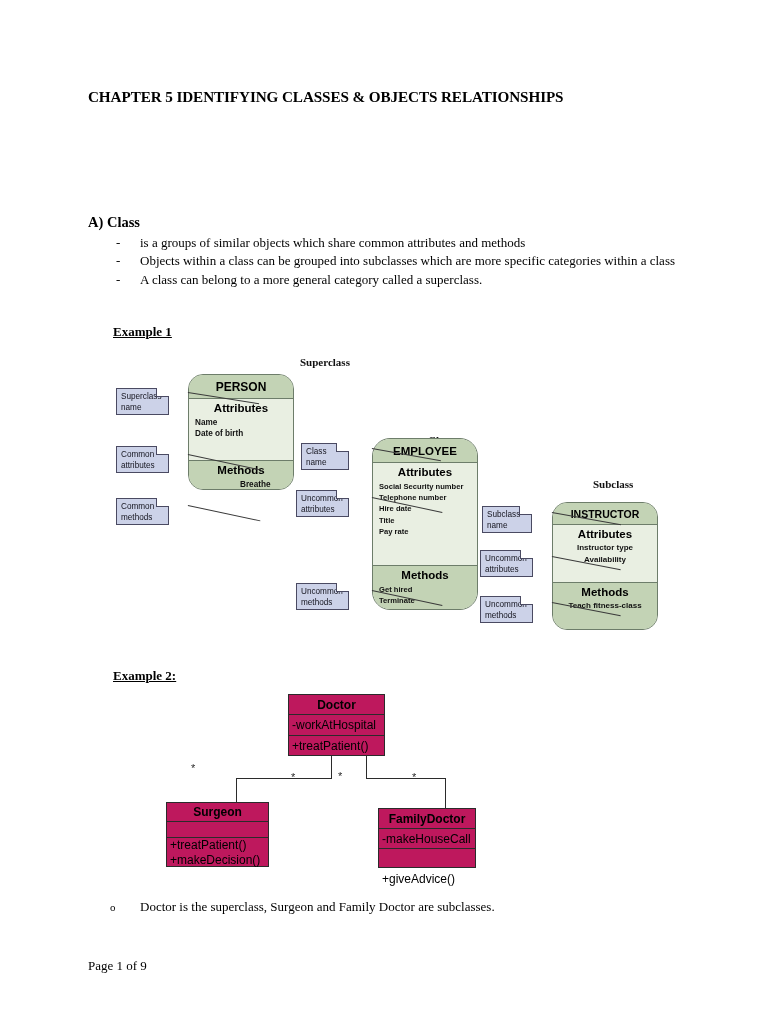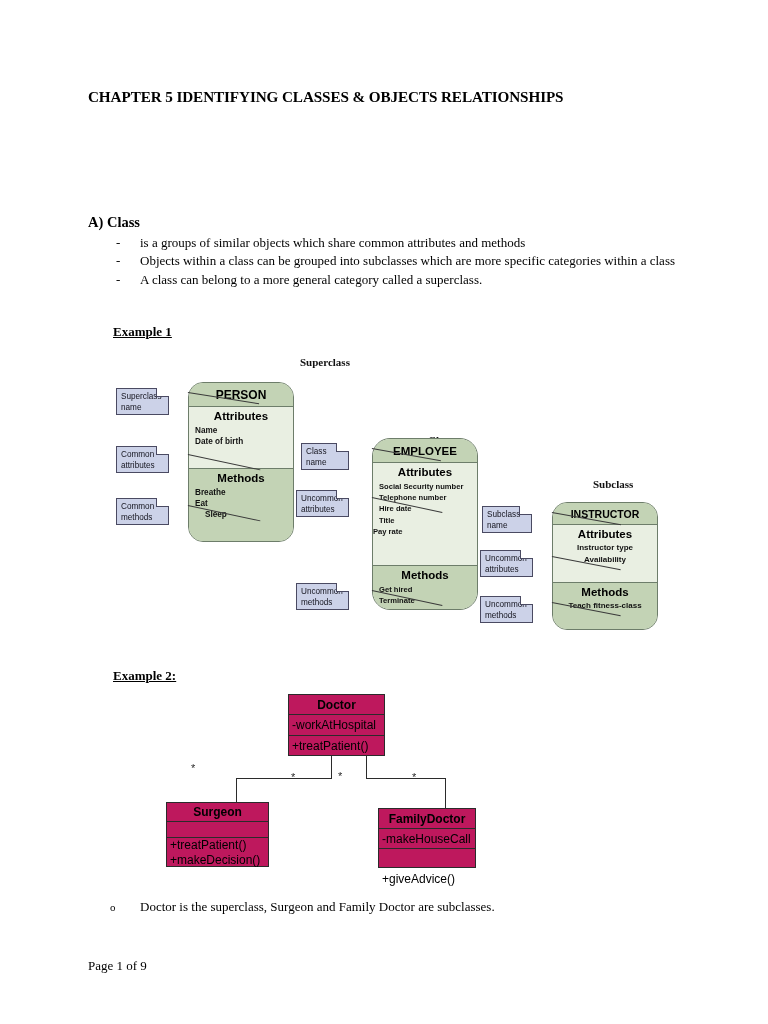--- a/index.html
+++ b/index.html
@@ -271,44 +271,44 @@
   </div>
 
   <div class="example1-label">Example 1</div>
 
   <div id="example1">
 
     <div class="cap" style="left:184px; top:6px;">Superclass</div>
     <div class="cap" style="left:312px; top:84px;">Class</div>
     <div class="cap" style="left:477px; top:128px;">Subclass</div>
 
-    <div class="uml-round" style="left:88px; top:32px; width:106px; height:160px;">
+    <div class="uml-round" style="left:88px; top:24px; width:106px; height:116px;">
       <div class="hdr" style="height:24px; line-height:24px; font-size:12px;">PERSON</div>
       <div class="attrsec" style="height:62px; padding:3px 0 0 0;">
         <div class="sec-title" style="font-size:11.5px; margin-bottom:3px;">Attributes</div>
         <div class="item" style="font-size:8.2px; line-height:11px; padding-left:6px;">Name</div>
         <div class="item" style="font-size:8.2px; line-height:11px; padding-left:6px;">Date of birth</div>
       </div>
       <div class="methsec" style="height:72px; padding:3px 0 0 0;">
         <div class="sec-title" style="font-size:11.5px; margin-bottom:3px;">Methods</div>
-        <div class="item" style="font-size:8.2px; line-height:11px; padding-left:6px;">Breathe</div>
+        <div class="item" style="font-size:8.2px; line-height:11px; padding-left:6px;margin-left:45px;">Breathe</div>
         <div class="item" style="font-size:8.2px; line-height:11px; padding-left:6px;">Eat</div>
         <div class="item" style="font-size:8.2px; line-height:11px; padding-left:16px;">Sleep</div>
       </div>
     </div>
 
     <div class="uml-round" style="left:272px; top:88px; width:106px; height:172px;border-radius:18px;">
       <div class="hdr" style="height:24px; line-height:24px; font-size:11.5px;">EMPLOYEE</div>
       <div class="attrsec" style="height:103px; padding:3px 0 0 0;">
         <div class="sec-title" style="font-size:11.5px; margin-bottom:3px;">Attributes</div>
         <div class="item" style="font-size:7.6px; line-height:11.2px; padding-left:6px;">Social Security number</div>
         <div class="item" style="font-size:7.6px; line-height:11.2px; padding-left:6px;">Telephone number</div>
         <div class="item" style="font-size:7.6px; line-height:11.2px; padding-left:6px;">Hire date</div>
         <div class="item" style="font-size:7.6px; line-height:11.2px; padding-left:6px;">Title</div>
-        <div class="item" style="font-size:7.6px; line-height:11.2px; ">Pay rate</div>
+        <div class="item" style="font-size:7.6px; line-height:11.2px; padding-left:6px;">Pay rate</div>
       </div>
       <div class="methsec" style="height:70px; padding:3px 0 0 0;">
         <div class="sec-title" style="font-size:11.5px; margin-bottom:3px;">Methods</div>
         <div class="item" style="font-size:7.6px; line-height:11.2px; padding-left:6px;">Get hired</div>
         <div class="item" style="font-size:7.6px; line-height:11.2px; padding-left:6px;">Terminate</div>
         <div class="item" style="font-size:7.6px; line-height:11.2px; padding-left:6px;">Change telephone</div>
       </div>
     </div>
 
     <div class="uml-round centered" style="left:452px; top:152px; width:106px; height:128px;">

